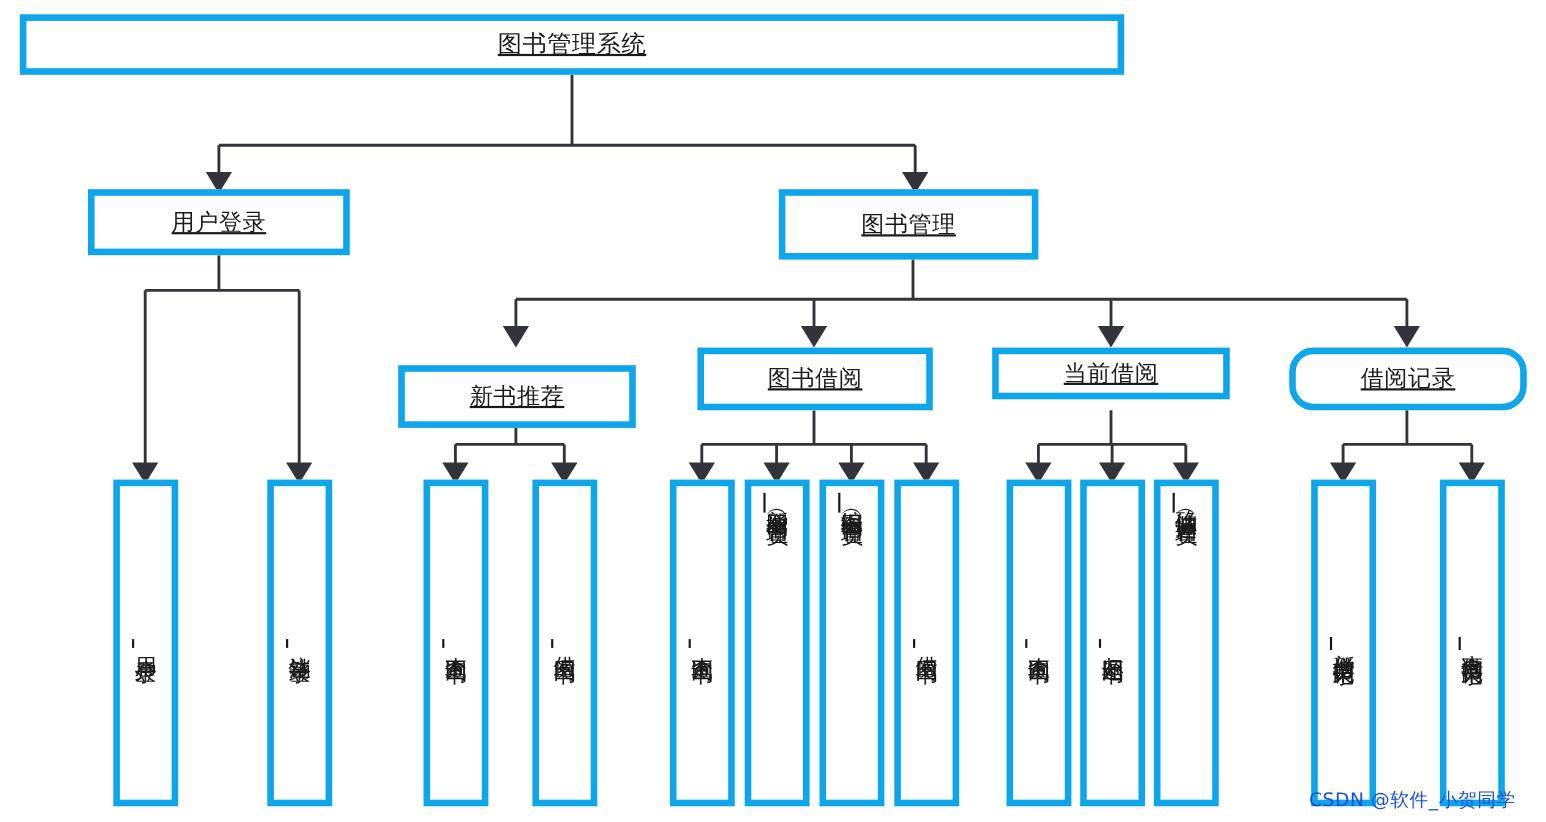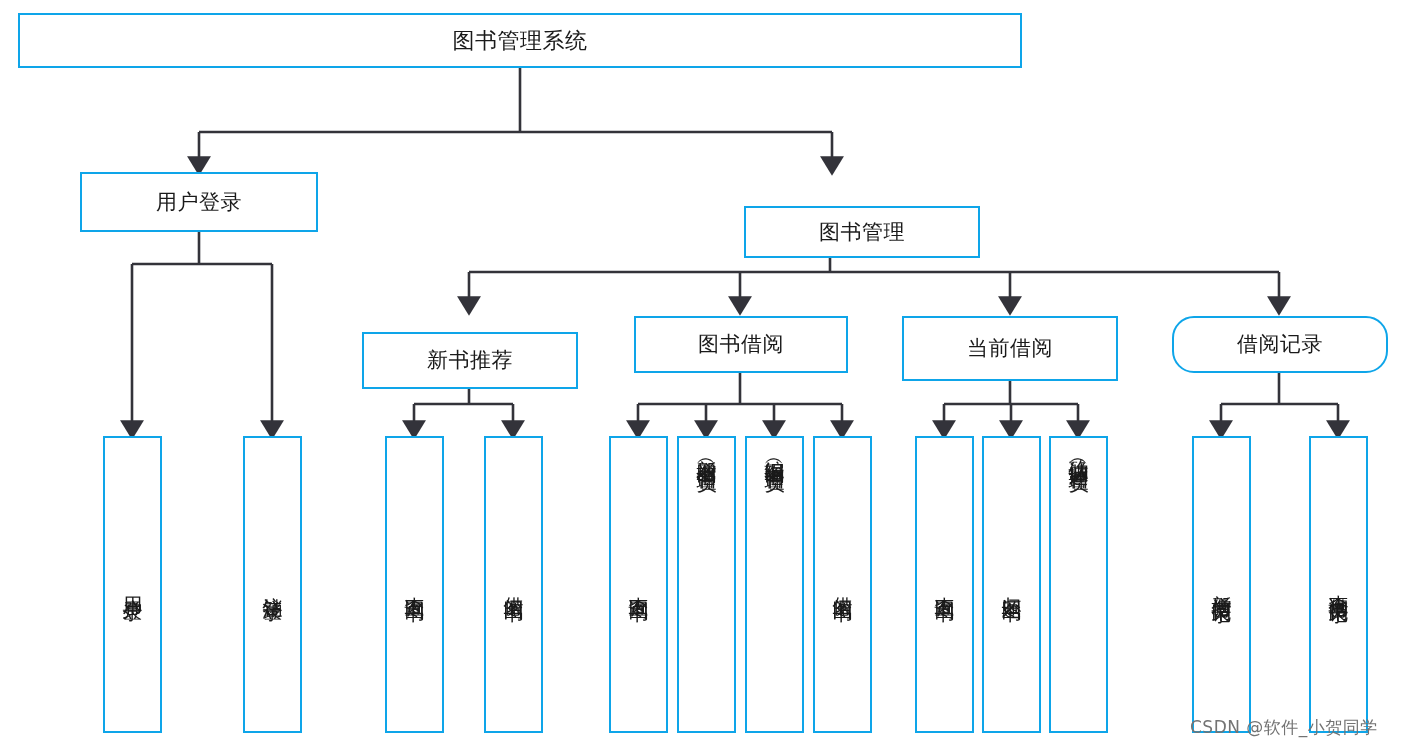--- a/index.html
+++ b/index.html
@@ -23,25 +23,26 @@
     left: 0;
     top: 0;
     width: 1405px;
     height: 747px;
     pointer-events: none;
   }
   .node {
     position: absolute;
     box-sizing: border-box;
     background: #ffffff;
-    border: 2px solid #0ea5e9;
+    border: 6px solid #0ea5e9;
     display: flex;
     align-items: center;
     justify-content: center;
     color: #1a1a1a;
+    text-decoration: underline;
   }
   .node .label {
     display: block;
     text-align: center;
     line-height: 1.18;
     letter-spacing: 0.5px;
   }
   
   .node.horiz .label {
     writing-mode: horizontal-tb;
@@ -58,21 +59,21 @@
     text-orientation: upright;
     font-size: 20px;
     line-height: 1.05;
     letter-spacing: 2px;
     white-space: nowrap;
   }
   .node.vert.tall .label { font-size: 20px; }
   .watermark {
     position: absolute;
     font-size: 17px;
-    color: #737373;
+    color: #1d4ed8;
     white-space: nowrap;
     letter-spacing: 0.5px;
   }
 </style>
 </head>
 <body>
 
 <div id="canvas">
 
   <svg id="edges" viewBox="0 0 1405 747" width="1405" height="747" xmlns="http://www.w3.org/2000/svg">
@@ -125,31 +126,31 @@
     </g>
   </svg>
 
   <div class="node horiz root" style="left:18px; top:13px; width:1004px; height:55px;">
     <span class="label">图书管理系统</span>
   </div>
 
   <div class="node horiz" style="left:80px; top:172px; width:238px; height:60px;">
     <span class="label">用户登录</span>
   </div>
-  <div class="node horiz" style="left:744px; top:172px; width:236px; height:52px;margin-top:34px;">
+  <div class="node horiz" style="left:708px; top:172px; width:236px; height:64px;">
     <span class="label">图书管理</span>
   </div>
 
   <div class="node horiz" style="left:362px; top:316px; width:216px; height:57px;margin-top:16px;">
     <span class="label">新书推荐</span>
   </div>
   <div class="node horiz" style="left:634px; top:316px; width:214px; height:57px;">
     <span class="label">图书借阅</span>
   </div>
-  <div class="node horiz" style="left:902px; top:316px; width:216px; height:65px;">
+  <div class="node horiz" style="left:902px; top:316px; width:216px; height:47px;">
     <span class="label">当前借阅</span>
   </div>
   <div class="node horiz" style="left:1172px; top:316px; width:216px; height:57px;border-radius:22px;">
     <span class="label">借阅记录</span>
   </div>
 
   <div class="node vert" style="left:103px; top:436px; width:59px; height:297px; align-items:center; padding-top:0;">
     <span class="label">用户登录</span>
   </div>
   <div class="node vert" style="left:243px; top:436px; width:59px; height:297px; align-items:center; padding-top:0;">

